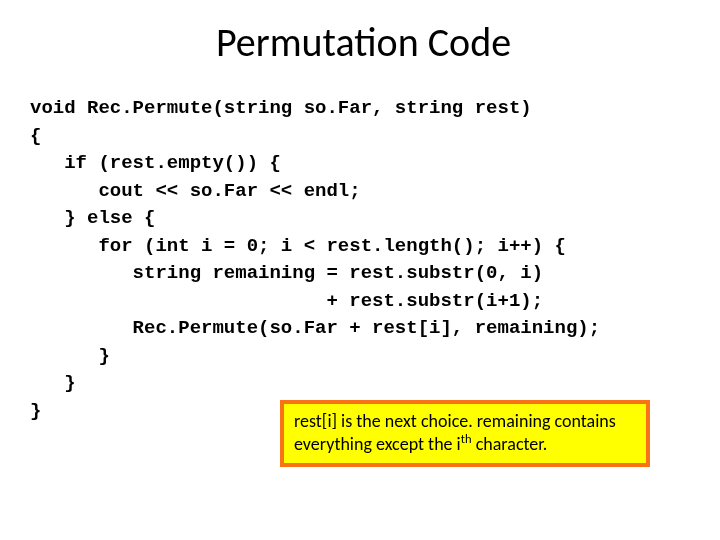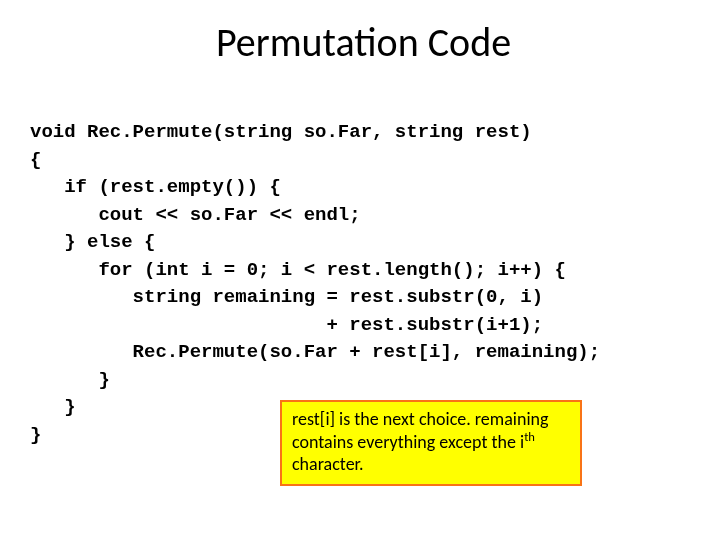--- a/index.html
+++ b/index.html
@@ -32,34 +32,33 @@
     position: absolute;
     top: 95px;
     left: 30px;
     right: 20px;
     font-family: "Courier New", Courier, monospace;
     font-size: 19px;
     font-weight: bold;
     line-height: 1.45;
     color: #000;
     white-space: pre;
-    margin-top: 24px;
   }
   .sup {
     font-size: 0.7em;
     vertical-align: super;
     line-height: 0;
   }
   .note-box {
     position: absolute;
     left: 280px;
     top: 400px;
-    width: 302px;
+    width: 370px;
     background: #ffff00;
-    border: 2px solid #f97316;
+    border: 4px solid #f97316;
     padding: 6px 10px 8px 10px;
     font-family: Calibri, Arial, sans-serif;
     font-size: 18px;
     line-height: 1.25;
     color: #000;
     box-sizing: border-box;
   }
 </style>
 </head>
 <body>

